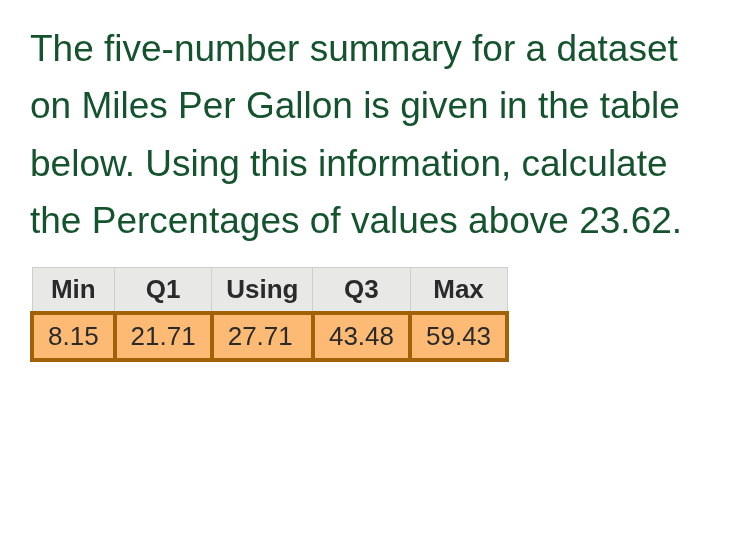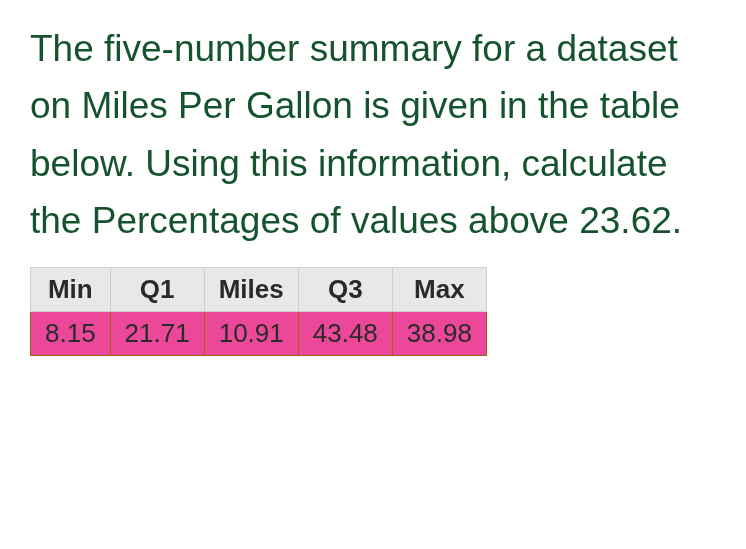--- a/index.html
+++ b/index.html
@@ -29,41 +29,41 @@
     .summary-table th {
       font-weight: 700;
       padding: 6px 14px;
       text-align: center;
       background: #e8e8e6;
       border: 1px solid #cfcfcb;
     }
     .summary-table td {
       padding: 6px 14px;
       text-align: left;
-      background: #ec4899;
-      border: 1px solid #a16207;
+      background: #fdba74;
+      border: 4px solid #a16207;
     }
   </style>
 </head>
 <body>
 
 <p class="question-text">The five-number summary for a dataset on Miles Per Gallon is given in the table below.  Using this information, calculate the Percentages of values above 23.62.</p>
 
 <table class="summary-table">
   <thead>
     <tr>
       <th>Min</th>
       <th>Q1</th>
-      <th>Miles</th>
+      <th>Using</th>
       <th>Q3</th>
       <th>Max</th>
     </tr>
   </thead>
   <tbody>
     <tr>
       <td>8.15</td>
       <td>21.71</td>
-      <td>10.91</td>
+      <td>27.71</td>
       <td>43.48</td>
-      <td>38.98</td>
+      <td>59.43</td>
     </tr>
   </tbody>
 </table>
 
 </body></html>

